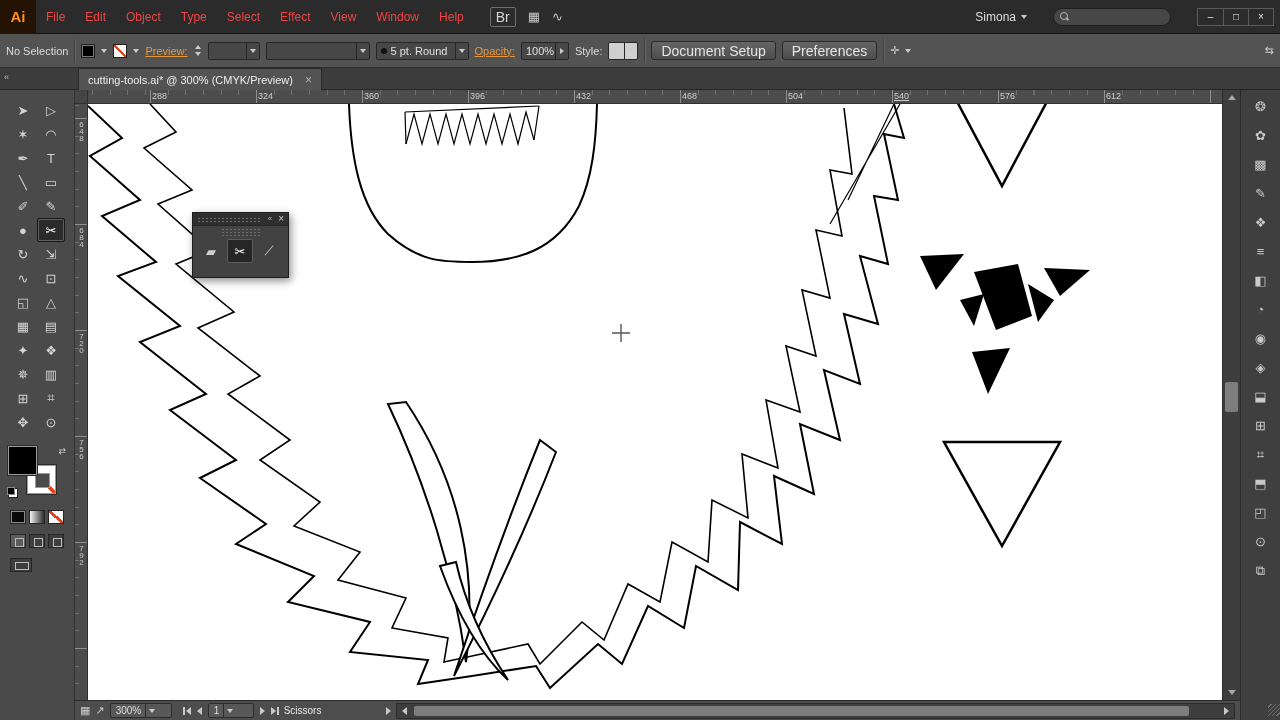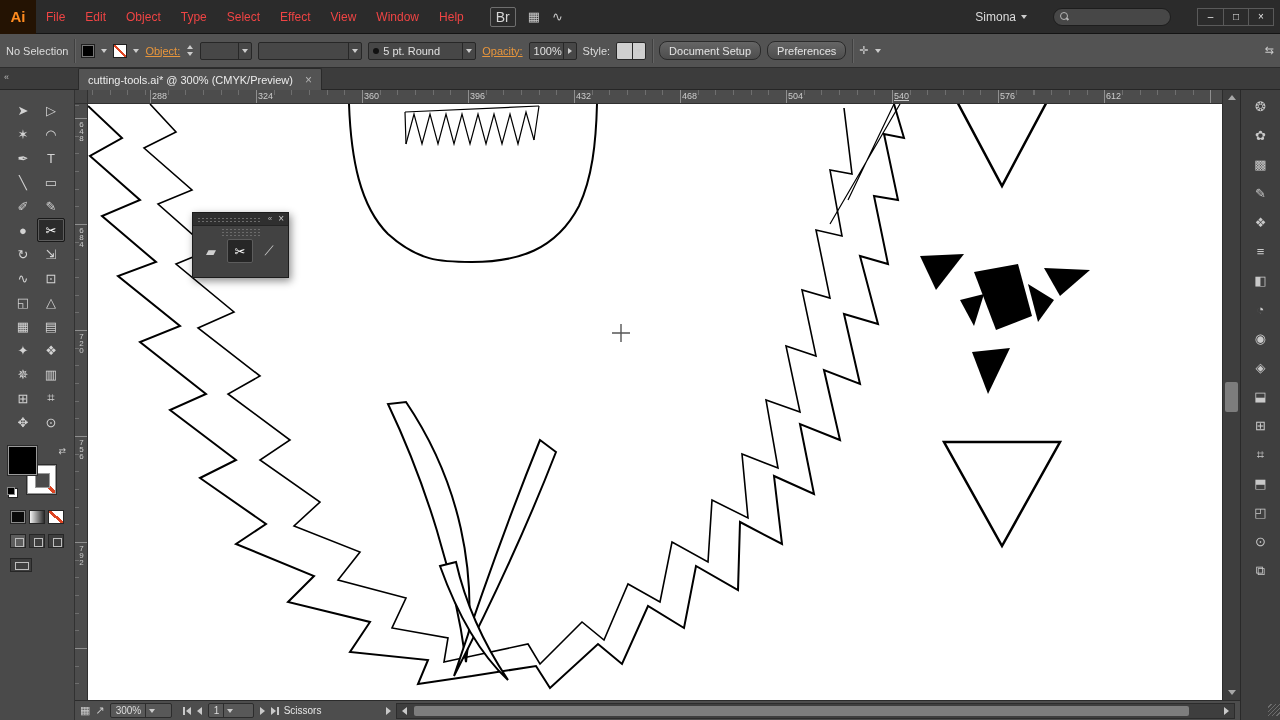--- a/index.html
+++ b/index.html
@@ -41,21 +41,21 @@
   .caret{width:0;height:0;border-left:3px solid transparent;border-right:3px solid transparent;border-top:4px solid #ccc}
   .caret-r{width:0;height:0;border-top:3px solid transparent;border-bottom:3px solid transparent;border-left:4px solid #ccc}
   .caret-u{width:0;height:0;border-left:3px solid transparent;border-right:3px solid transparent;border-bottom:4px solid #ccc}
   .orange-link{color:#e8963c;text-decoration:underline}
   .dd{height:18px;background:#474747;border:1px solid #272727;border-radius:2px;
       display:flex;align-items:center;font-size:11px;color:#e0e0e0;padding-left:4px}
   .dd .caret-cell{width:13px;height:100%;border-left:1px solid #272727;display:flex;
                   align-items:center;justify-content:center;margin-left:auto}
   .stepper{display:flex;flex-direction:column;gap:3px;padding:0 1px}
   .btn{height:19px;padding:0 9px;background:linear-gradient(#656565,#4d4d4d);border:1px solid #2a2a2a;
-       border-radius:8px;font-size:11px;display:flex;align-items:center;color:#e4e4e4}
+       border-radius:3px;font-size:14px;display:flex;align-items:center;color:#e4e4e4}
   .dot{width:6px;height:6px;border-radius:50%;background:#111;margin-right:4px;flex:none}
 
   
   .tabbar{position:absolute;left:0;top:68px;width:1280px;height:22px;background:#3c3c3c;
           border-bottom:1px solid #262626}
   .collapse-left{position:absolute;left:4px;top:4px;font-size:9px;color:#b8b8b8;letter-spacing:-1px}
   .doc-tab{position:absolute;left:78px;top:0;height:22px;background:#535353;
            border:1px solid #2a2a2a;border-bottom:none;border-radius:2px 2px 0 0;
            display:flex;align-items:center;gap:12px;padding:0 9px;font-size:11px;color:#ebebeb}
   .tab-close{color:#b3b3b3;font-size:12px;line-height:1}
@@ -204,36 +204,36 @@
   </div>
 </div>
 
 <div class="controlbar">
   <span>No Selection</span>
   <span class="vsep"></span>
   <span class="swatch fill-black"></span>
   <span class="caret"></span>
   <span class="swatch none-slash"></span>
   <span class="caret"></span>
-  <span class="orange-link">Object:</span>
+  <span class="orange-link">Preview:</span>
   <span class="stepper">
     <span class="caret-u"></span>
     <span class="caret"></span>
   </span>
   <span class="dd" style="width:52px">
     <span class="caret-cell">
         <span class="caret"></span>
       </span>
   </span>
   <span class="dd" style="width:104px">
     <span class="caret-cell">
         <span class="caret"></span>
       </span>
   </span>
-  <span class="dd" style="width:108px">
+  <span class="dd" style="width:93px">
     <span class="dot"></span>
     <span>5 pt. Round</span>
     <span class="caret-cell">
         <span class="caret"></span>
       </span>
   </span>
   <span class="orange-link">Opacity:</span>
   <span class="dd" style="width:48px">
     <span>100%</span>
     <span class="caret-cell">

